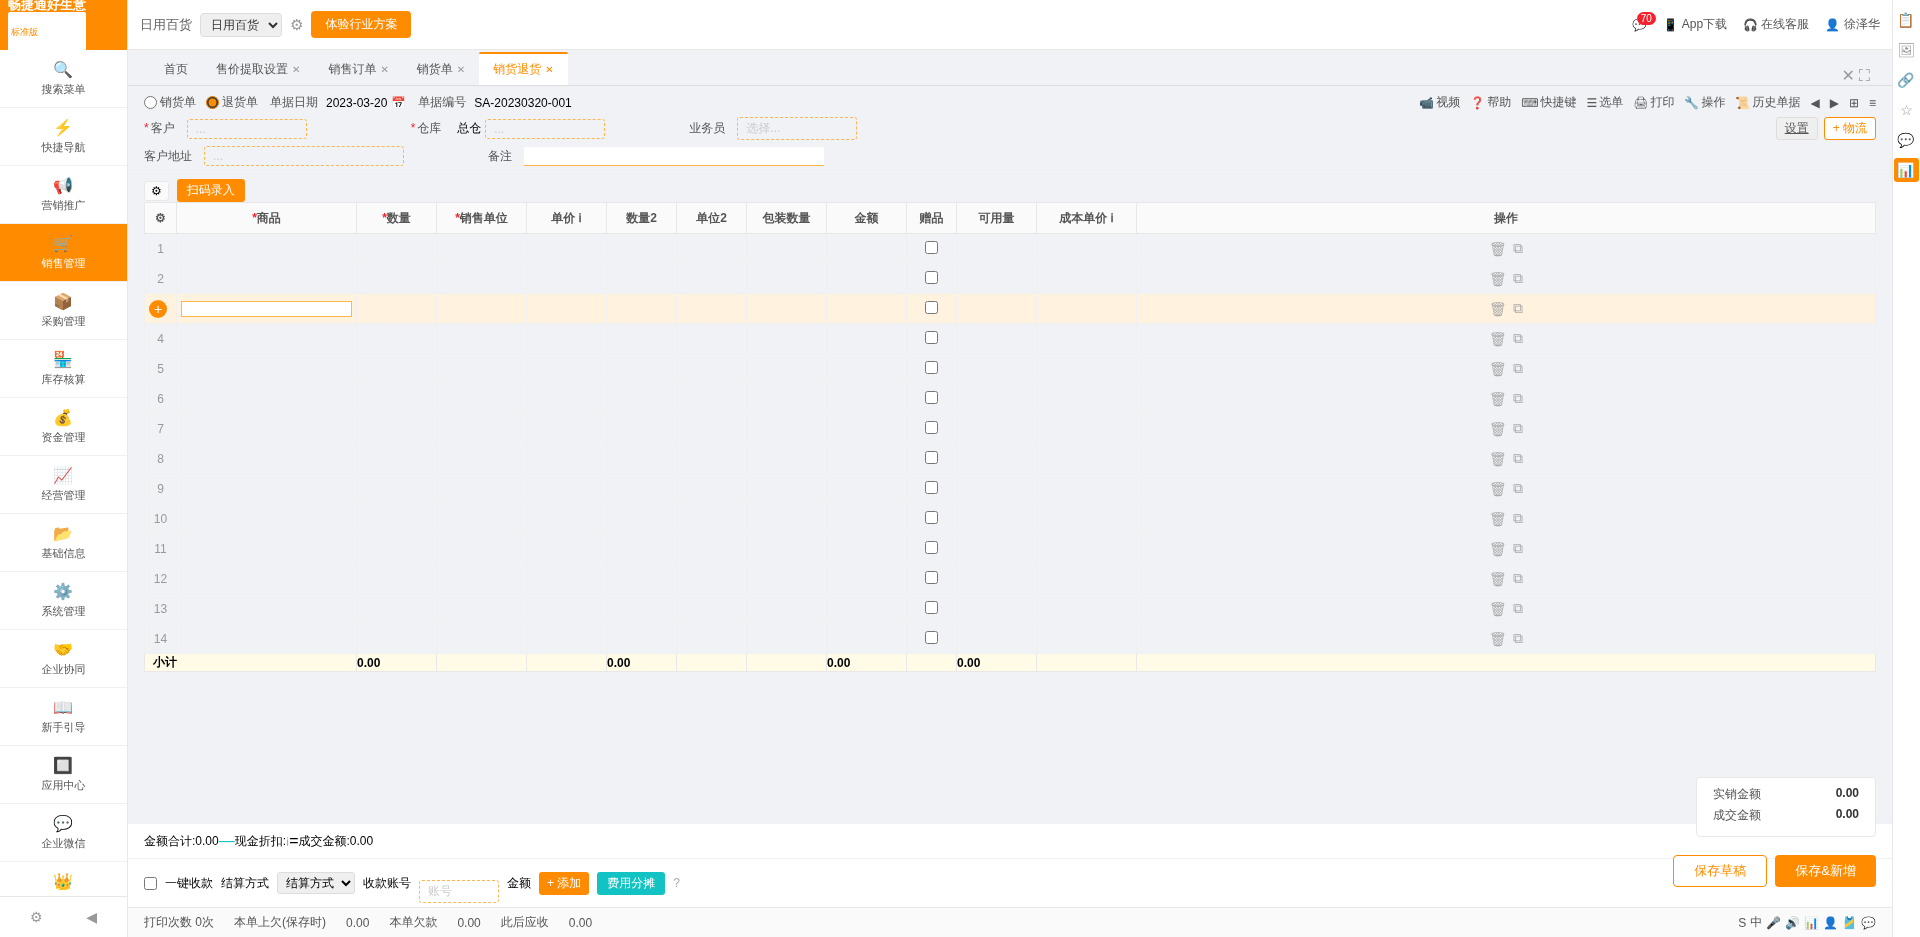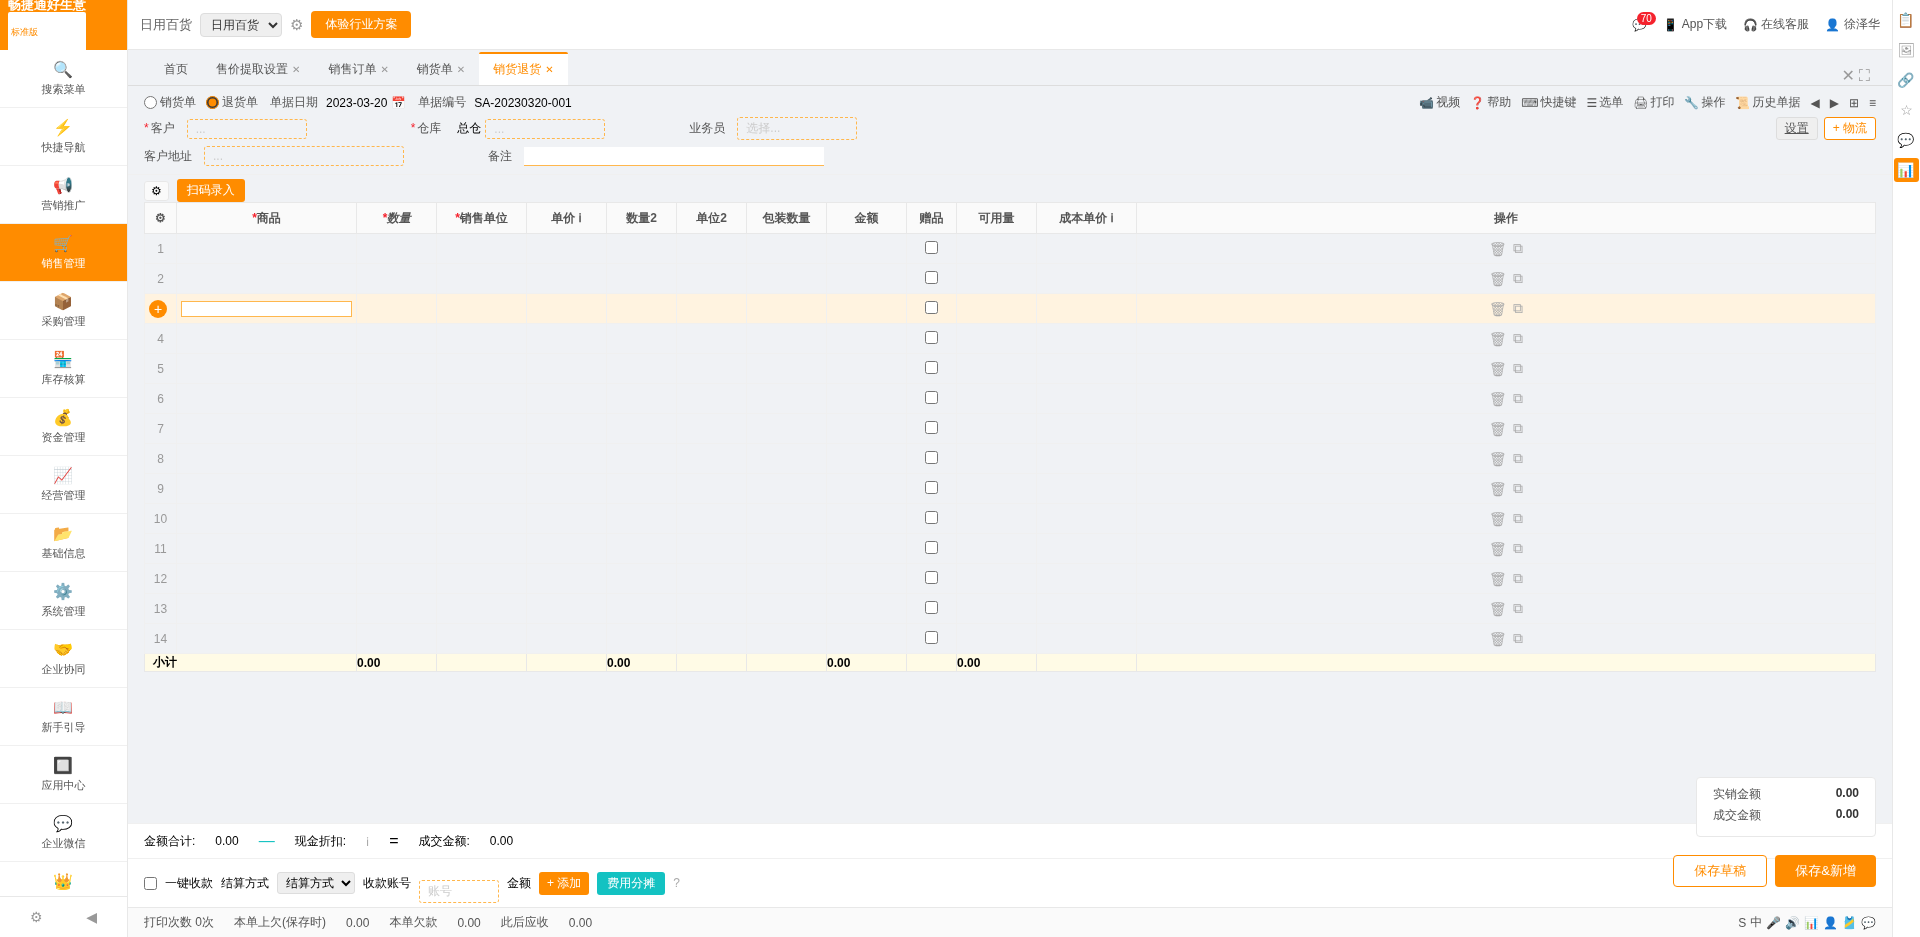--- a/index.html
+++ b/index.html
@@ -301,21 +301,21 @@
     </div>
 
     <div class="table-wrapper">
       <table>
         <thead>
           <tr>
             <th style="width:32px;">⚙</th>
             <th style="width:180px;">
               <span style="color:#f5222d;">*</span>商品
             </th>
-            <th style="width:80px;font-style:italic;">
+            <th style="width:80px;">
               <span style="color:#f5222d;">*</span>数量
             </th>
             <th style="width:90px;">
               <span style="color:#f5222d;">*</span>销售单位
             </th>
             <th style="width:80px;">单价 ℹ</th>
             <th style="width:70px;">数量2</th>
             <th style="width:70px;">单位2</th>
             <th style="width:80px;">包装数量</th>
             <th style="width:80px;">金额</th>
@@ -627,21 +627,21 @@
             <td>0.00</td>
             <td></td>
             <td>0.00</td>
             <td></td>
             <td></td>
           </tr>
         </tfoot>
       </table>
     </div>
 
-    <div style="padding:8px 16px;border-top:1px solid #f0f0f0;display:flex;align-items:center;gap:20px;background:#fff;">
+    <div style="padding:8px 16px;border-top:1px solid #f0f0f0;display:flex;align-items:center;gap:0;background:#fff;">
       <span>金额合计:</span>
       <span>0.00</span>
       <span style="color:#13c2c2;font-size:16px;">—</span>
       <span>现金折扣:</span>
       <span style="color:#aaa;">ℹ</span>
       <span style="font-size:16px;">=</span>
       <span>成交金额:</span>
       <span>0.00</span>
     </div>
 

